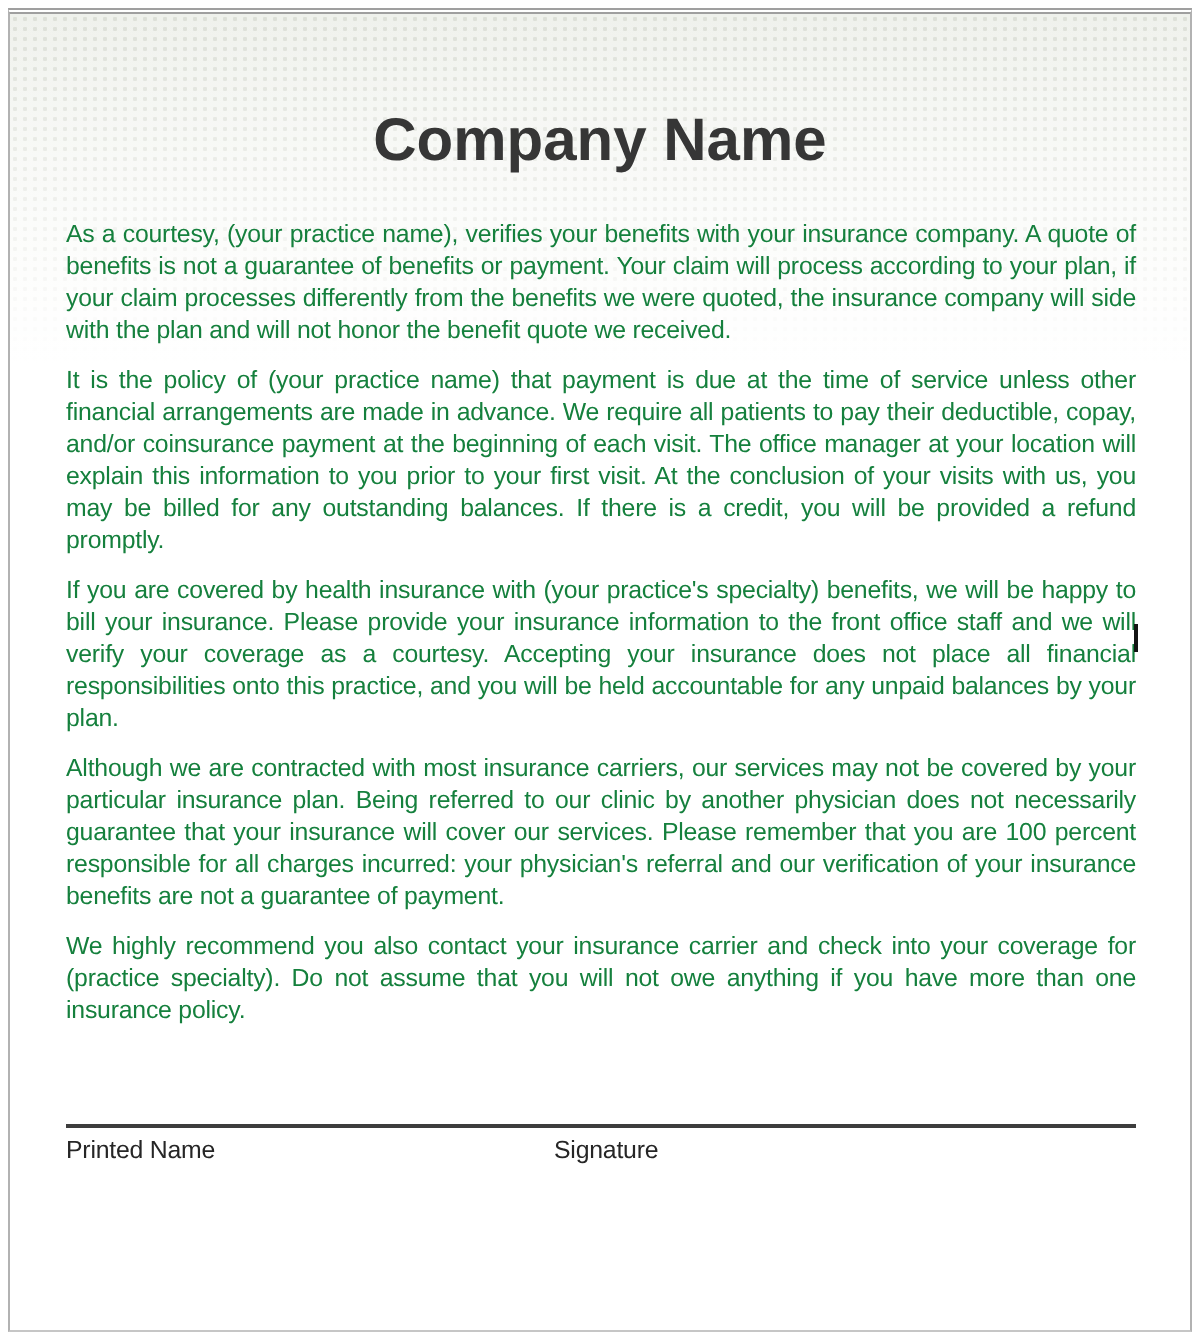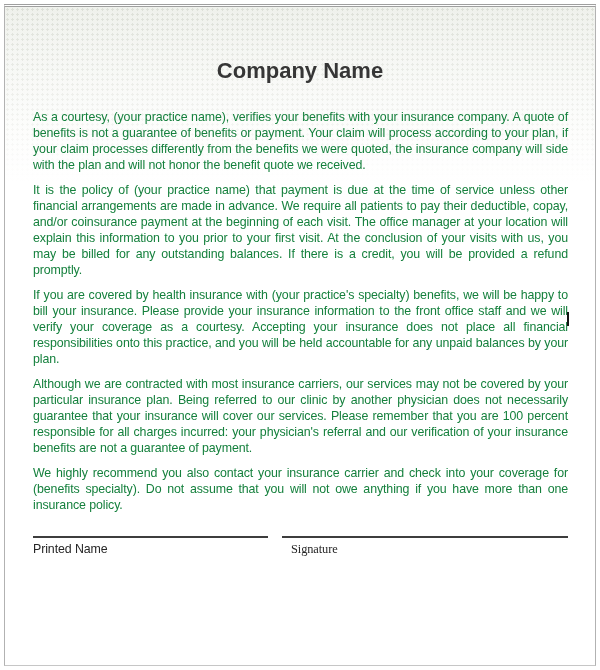--- a/index.html
+++ b/index.html
@@ -30,21 +30,21 @@
       linear-gradient(to bottom, rgba(255,255,255,0) 0%, rgba(255,255,255,0.55) 55%, #ffffff 100%),
       radial-gradient(#dde0d8 1px, rgba(0,0,0,0) 1.2px),
       linear-gradient(to bottom, #eff1ec 0%, #fafbf8 100%);
     background-size: 100% 100%, 5px 5px, 100% 100%;
   }
   .page-title {
     position: relative;
     margin-top: 50px;
     margin-bottom: 24px;
     text-align: center;
-    font-size: 22px;
+    font-size: 30px;
     font-weight: bold;
     line-height: 28px;
     color: #363636;
     letter-spacing: 0px;
   }
   .content {
     position: relative;
     padding: 0 27px 0 28px;
   }
   .para {
@@ -57,37 +57,36 @@
   }
   .ack {
     font-size: 12.4px;
     line-height: 16px;
     letter-spacing: -0.1px;
     color: #383838;
     margin-top: 36px;
   }
   .sig-row {
     display: flex;
-    gap: 14px;
-    margin-top: 23px;
+    margin-top: 49px;
   }
   .sig-block { }
   .sig-block.left { width: 235px; }
   .sig-block.right { flex: 1; }
   .sig-line {
     height: 2px;
     background: #3d3d3d;
   }
   .sig-label {
     margin-top: 4px;
     font-size: 12.4px;
     letter-spacing: -0.1px;
     color: #262626;
   }
-  .sig-block.right .sig-label { padding-left: 9px; font-family: Liberation Serif, serif; }
+  .sig-block.right .sig-label { padding-left: 9px; }
   .caret {
     position: absolute;
     left: 562px;
     top: 305px;
     width: 2px;
     height: 14px;
     background: #141414;
   }
 </style>
 </head>
@@ -100,21 +99,21 @@
   <div class="content">
 
     <p class="para">As a courtesy, (your practice name), verifies your benefits with your insurance company. A quote of benefits is not a guarantee of benefits or payment. Your claim will process according to your plan, if your claim processes differently from the benefits we were quoted, the insurance company will side with the plan and will not honor the benefit quote we received.</p>
 
     <p class="para">It is the policy of (your practice name) that payment is due at the time of service unless other financial arrangements are made in advance. We require all patients to pay their deductible, copay, and/or coinsurance payment at the beginning of each visit. The office manager at your location will explain this information to you prior to your first visit. At the conclusion of your visits with us, you may be billed for any outstanding balances. If there is a credit, you will be provided a refund promptly.</p>
 
     <p class="para">If you are covered by health insurance with (your practice's specialty) benefits, we will be happy to bill your insurance. Please provide your insurance information to the front office staff and we will verify your coverage as a courtesy. Accepting your insurance does not place all financial responsibilities onto this practice, and you will be held accountable for any unpaid balances by your plan.</p>
 
     <p class="para">Although we are contracted with most insurance carriers, our services may not be covered by your particular insurance plan. Being referred to our clinic by another physician does not necessarily guarantee that your insurance will cover our services. Please remember that you are 100 percent responsible for all charges incurred: your physician's referral and our verification of your insurance benefits are not a guarantee of payment.</p>
 
-    <p class="para">We highly recommend you also contact your insurance carrier and check into your coverage for (benefits specialty). Do not assume that you will not owe anything if you have more than one insurance policy.</p>
+    <p class="para">We highly recommend you also contact your insurance carrier and check into your coverage for (practice specialty). Do not assume that you will not owe anything if you have more than one insurance policy.</p>
 
 
     <div class="sig-row">
       <div class="sig-block left">
         <div class="sig-line"></div>
         <div class="sig-label">Printed Name</div>
       </div>
       <div class="sig-block right">
         <div class="sig-line"></div>
         <div class="sig-label">Signature</div>

